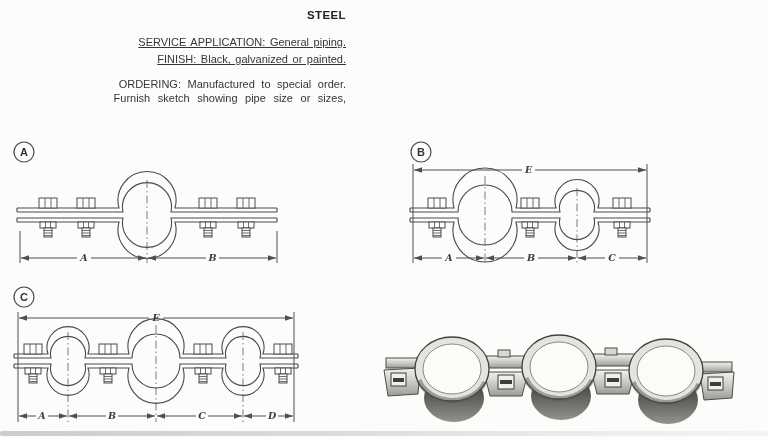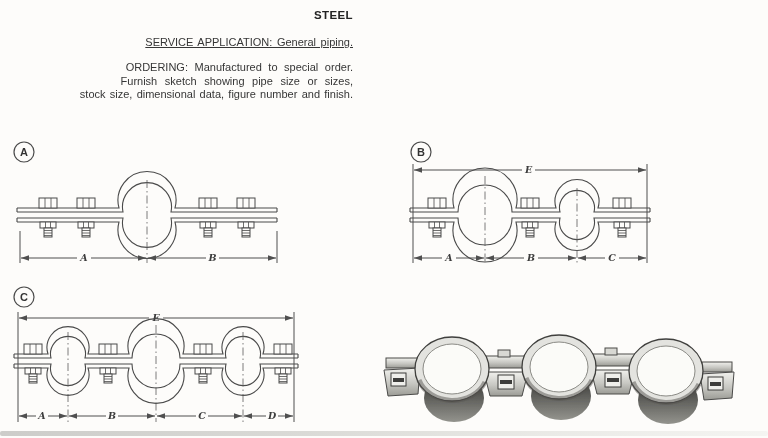--- a/index.html
+++ b/index.html
@@ -2,21 +2,21 @@
 <html><head>
 <meta charset="utf-8">
 <style>
   html,body{margin:0;padding:0;background:#e9e9e6;}
   .page{
     position:relative;width:768px;height:438px;margin:0 auto;
     background:#fdfcfa;overflow:hidden;
     font-family:"Liberation Sans",sans-serif;color:#353535;
   }
   
-  .header{position:absolute;left:15px;top:9px;width:338px;text-align:right;}
+  .header{position:absolute;left:8px;top:9px;width:338px;text-align:right;}
   .hdr-title{font-size:11.5px;font-weight:bold;letter-spacing:.4px;color:#232323;margin:0 0 13px 0;}
   .hdr-line{font-size:11px;line-height:17px;word-spacing:1.5px;color:#363636;text-decoration:underline;}
   .ordering{margin-top:10px;text-align:right;}
   .oline{font-size:11px;line-height:13.5px;color:#363636;}
   .o1{word-spacing:3.5px;}
   .o2{word-spacing:4.5px;padding-left:28px;}
   .o3{word-spacing:1.2px;}
   
   svg{position:absolute;overflow:visible;}
   #fig-a{left:0;top:130px;}
@@ -39,24 +39,24 @@
   }
 </style>
 </head>
 <body>
 
 <div class="page">
 
   <div class="header">
     <div class="hdr-title">STEEL</div>
     <div class="hdr-line">SERVICE APPLICATION: General piping.</div>
+    <div class="hdr-line">FINISH: Black, galvanized or painted.</div>
     <div class="ordering">
       <div class="oline o1">ORDERING: Manufactured to special order.</div>
       <div class="oline o2">Furnish sketch showing pipe size or sizes,</div>
-      <div class="oline o3">stock size, dimensional data, figure number and finish.</div>
     </div>
   </div>
 
   <svg id="fig-a" width="340" height="152" viewBox="0 0 340 152">
     <defs>
       <marker id="arA" markerWidth="8" markerHeight="6" refX="8" refY="3" orient="auto" markerUnits="userSpaceOnUse">
         <path d="M0,0.2 L8,3 L0,5.8 Z" fill="#4f4f4f"></path>
       </marker>
       <g id="bA">
         <rect class="pf" x="-9" y="68" width="18" height="10"></rect>

